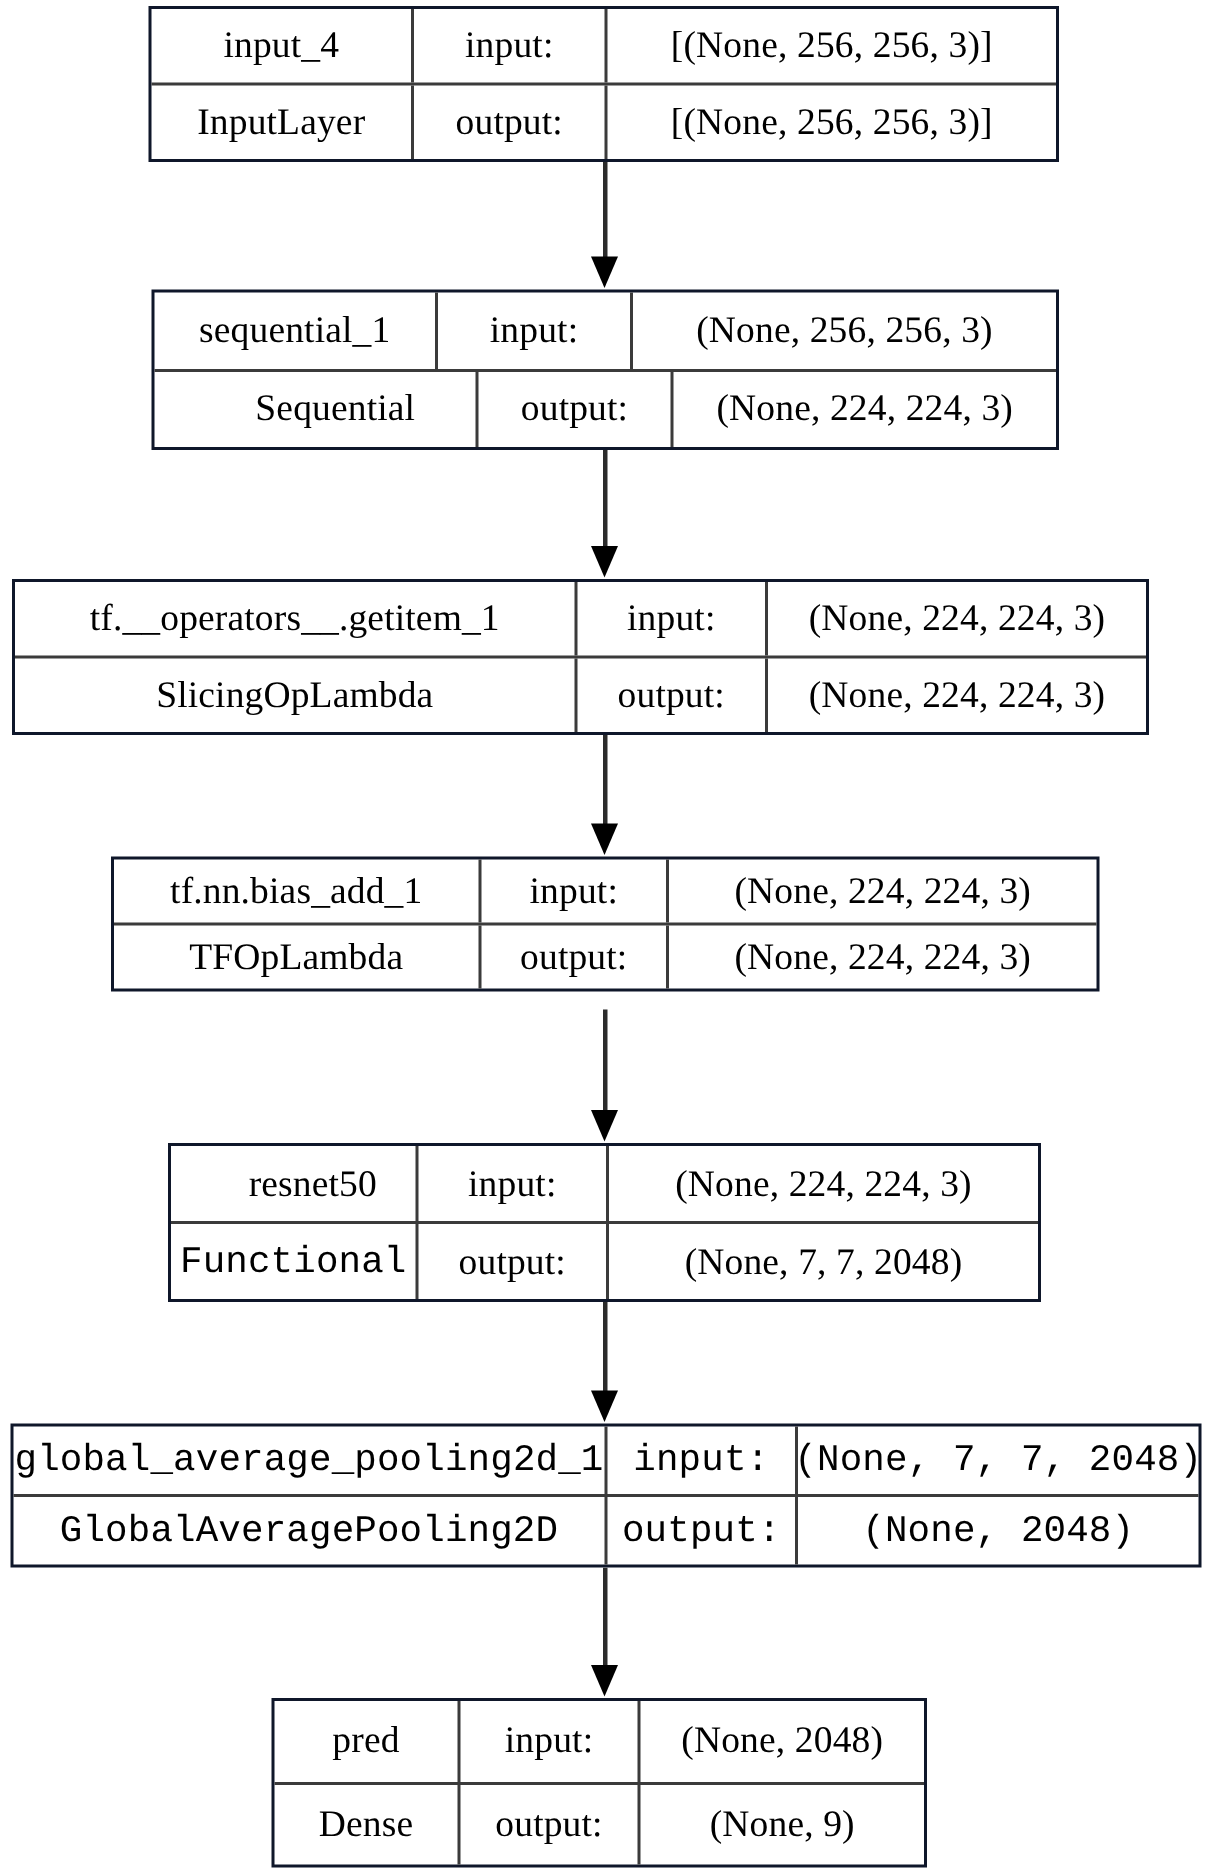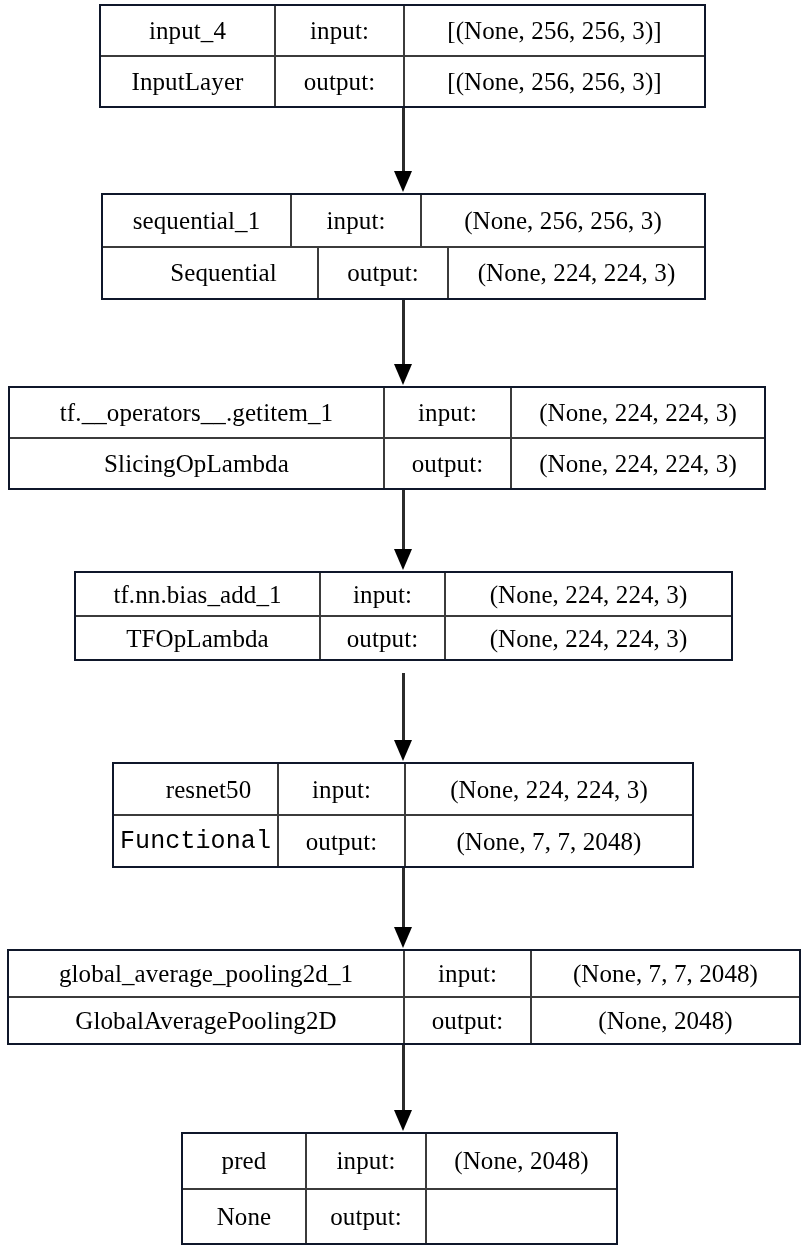--- a/index.html
+++ b/index.html
@@ -164,36 +164,37 @@
         <div class="cell cell-name" style="width: 165px; flex: 0 0 165px; padding-left: 32px;">resnet50</div>
         <div class="cell cell-io" style="width: 127px; flex: 0 0 127px;">input:</div>
         <div class="cell cell-shape" style="flex: 1 1 auto;">(None, 224, 224, 3)</div>
       </div>
       <div class="node-row">
         <div class="cell cell-name" style="width: 165px; flex: 0 0 165px; font-family: Liberation Mono, monospace;">Functional</div>
         <div class="cell cell-io" style="width: 127px; flex: 0 0 127px;">output:</div>
         <div class="cell cell-shape" style="flex: 1 1 auto;">(None, 7, 7, 2048)</div>
       </div>
     </div>
-    <div class="node" style="left: 7px; top: 949px; width: 794px; height: 96px;">
+    <div class="node" style="left: 7px; top: 949px; width: 794px; height: 96px; font-family: Liberation Mono, monospace;">
       <div class="node-row row-input">
         <div class="cell cell-name" style="width: 396px; flex: 0 0 396px;">global_average_pooling2d_1</div>
         <div class="cell cell-io" style="width: 127px; flex: 0 0 127px;">input:</div>
         <div class="cell cell-shape" style="flex: 1 1 auto;">(None, 7, 7, 2048)</div>
       </div>
       <div class="node-row">
         <div class="cell cell-name" style="width: 396px; flex: 0 0 396px;">GlobalAveragePooling2D</div>
         <div class="cell cell-io" style="width: 127px; flex: 0 0 127px;">output:</div>
         <div class="cell cell-shape" style="flex: 1 1 auto;">(None, 2048)</div>
       </div>
     </div>
     <div class="node" style="left: 181px; top: 1132px; width: 437px; height: 113px;">
       <div class="node-row row-input">
         <div class="cell cell-name" style="width: 124px; flex: 0 0 124px;">pred</div>
         <div class="cell cell-io" style="width: 120px; flex: 0 0 120px;">input:</div>
         <div class="cell cell-shape" style="flex: 1 1 auto;">(None, 2048)</div>
       </div>
       <div class="node-row">
-        <div class="cell cell-name" style="width: 124px; flex: 0 0 124px;">None</div>
+        <div class="cell cell-name" style="width: 124px; flex: 0 0 124px;">Dense</div>
         <div class="cell cell-io" style="width: 120px; flex: 0 0 120px;">output:</div>
+        <div class="cell cell-shape" style="flex: 1 1 auto;">(None, 9)</div>
       </div>
     </div>
   </div>
 
 </body></html>

